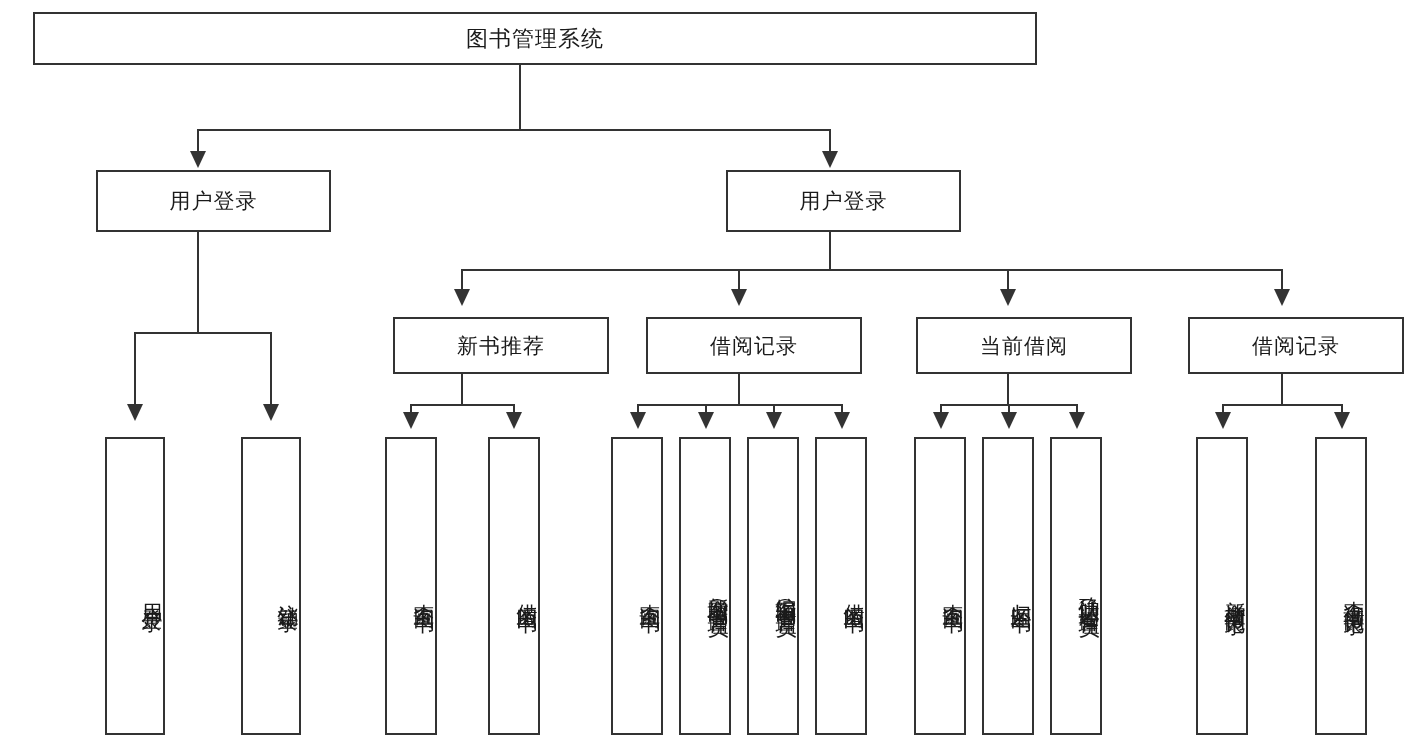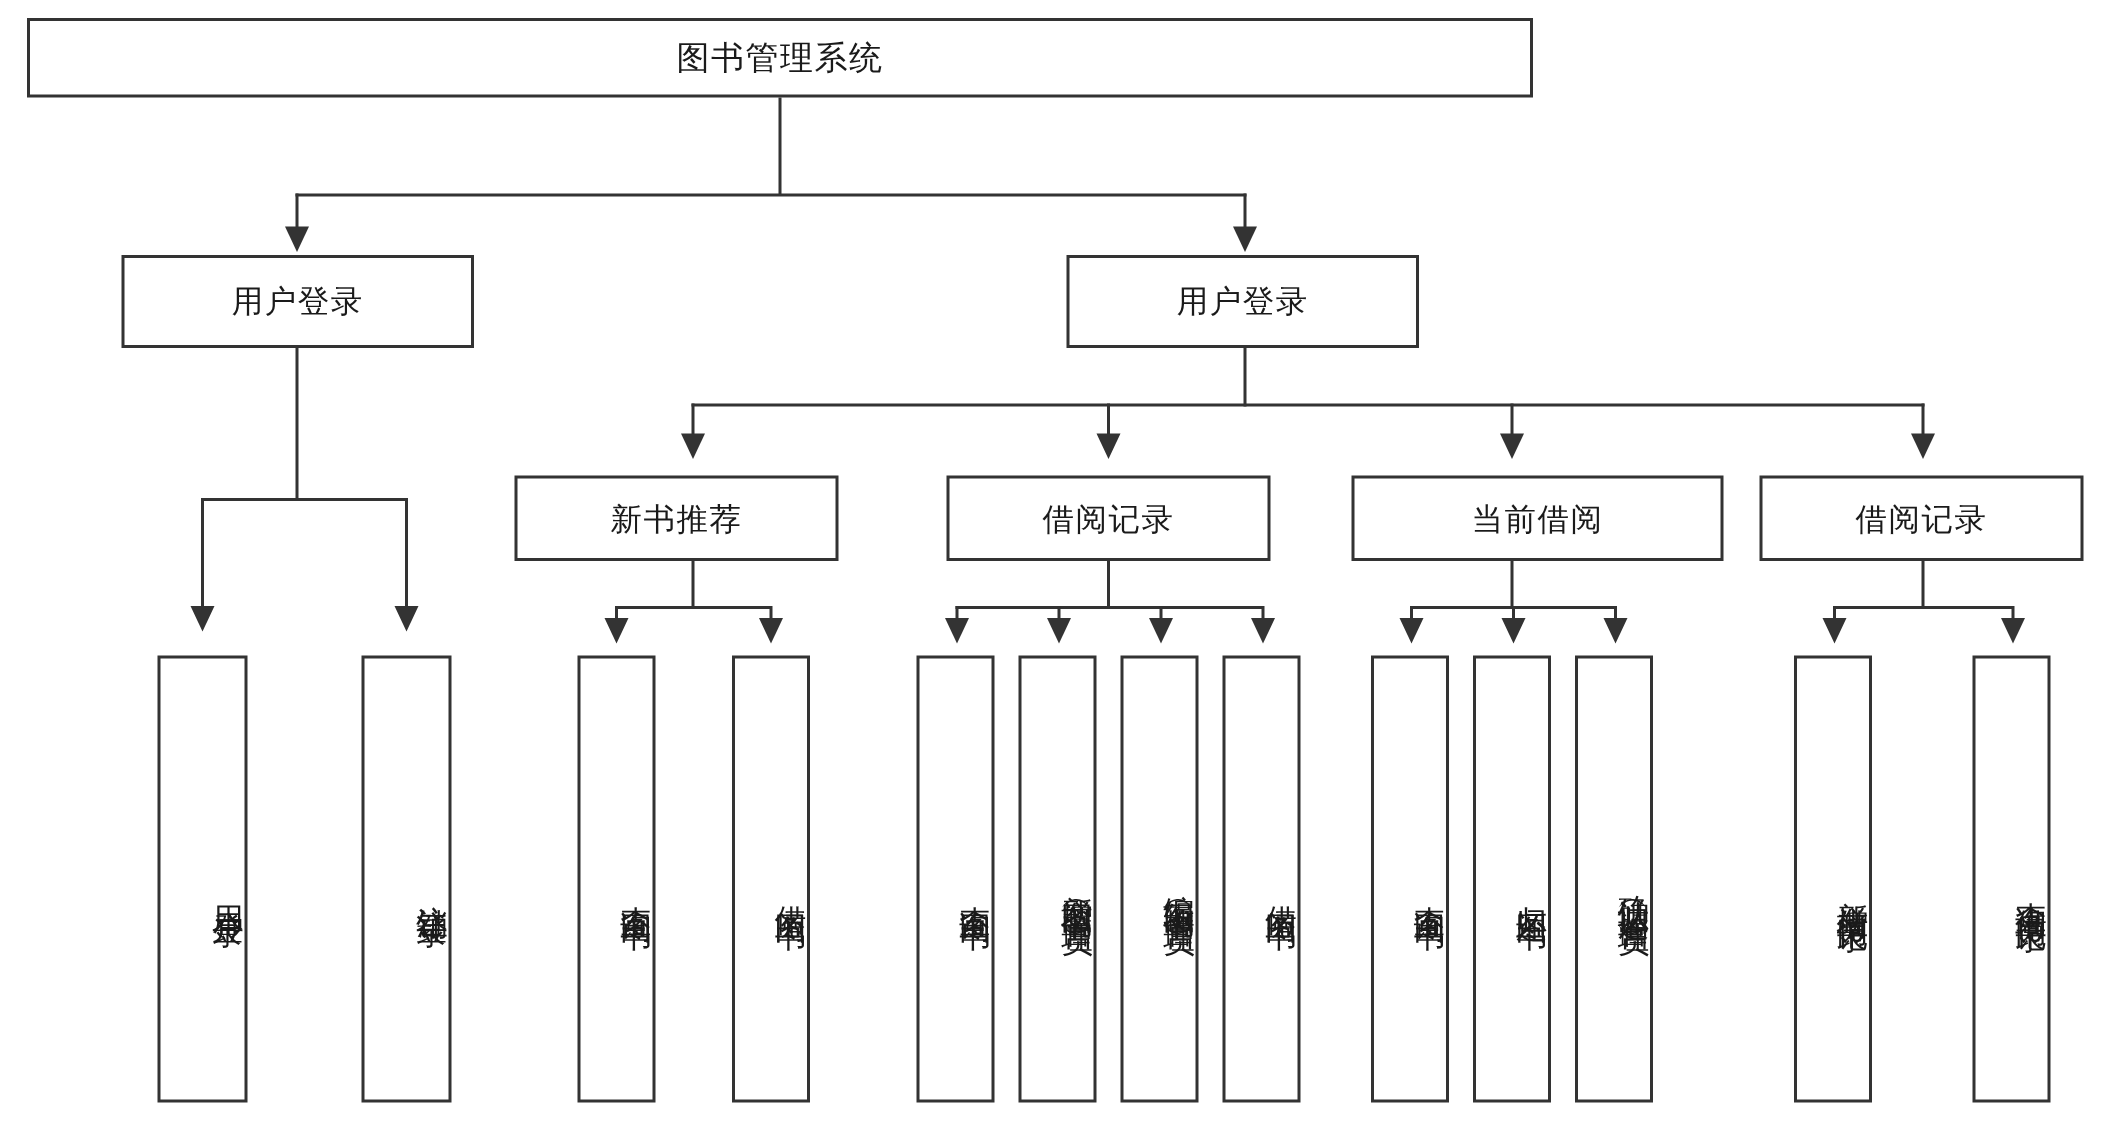--- a/index.html
+++ b/index.html
@@ -23,20 +23,21 @@
     border: 2px solid #333333;
     background: #ffffff;
     display: flex;
     align-items: center;
     justify-content: center;
     color: #1a1a1a;
   }
   .node.horiz {
     font-size: 21px;
     letter-spacing: 1px;
+    margin-left: 15px;
   }
   .node.vert {
     writing-mode: vertical-rl;
     text-orientation: upright;
     font-size: 21px;
     letter-spacing: 3px;
     padding-top: 14px;
     align-items: flex-start;
     justify-content: center;
     line-height: 1.05;
@@ -104,23 +105,23 @@
 
   <div class="line v" style="left:461px; top:269px; height:22px;"></div>
   <div class="arrow" style="left:454px; top:289px;"></div>
   <div class="line v" style="left:738px; top:269px; height:22px;"></div>
   <div class="arrow" style="left:731px; top:289px;"></div>
   <div class="line v" style="left:1007px; top:269px; height:22px;"></div>
   <div class="arrow" style="left:1000px; top:289px;"></div>
   <div class="line v" style="left:1281px; top:269px; height:22px;"></div>
   <div class="arrow" style="left:1274px; top:289px;"></div>
 
-  <div class="node horiz" style="left:343px; top:317px; width:216px; height:57px;text-align:center;">新书推荐</div>
+  <div class="node horiz" style="left:378px; top:317px; width:216px; height:57px;text-align:center;">新书推荐</div>
   <div class="node horiz" style="left:631px; top:317px; width:216px; height:57px;">借阅记录</div>
-  <div class="node horiz" style="left:901px; top:317px; width:248px; height:57px;">当前借阅</div>
+  <div class="node horiz" style="left:901px; top:317px; width:216px; height:57px;">当前借阅</div>
   <div class="node horiz" style="left:1173px; top:317px; width:216px; height:57px;">借阅记录</div>
 
   <div class="line v" style="left:461px; top:374px; height:31px;"></div>
   <div class="line h" style="left:410px; top:404px; width:104px;"></div>
   <div class="line v" style="left:410px; top:404px; height:10px;"></div>
   <div class="arrow" style="left:403px; top:412px;"></div>
   <div class="line v" style="left:513px; top:404px; height:10px;"></div>
   <div class="arrow" style="left:506px; top:412px;"></div>
 
   <div class="node vert" style="left:385px; top:437px; width:52px; height:298px;">查询图书</div>

